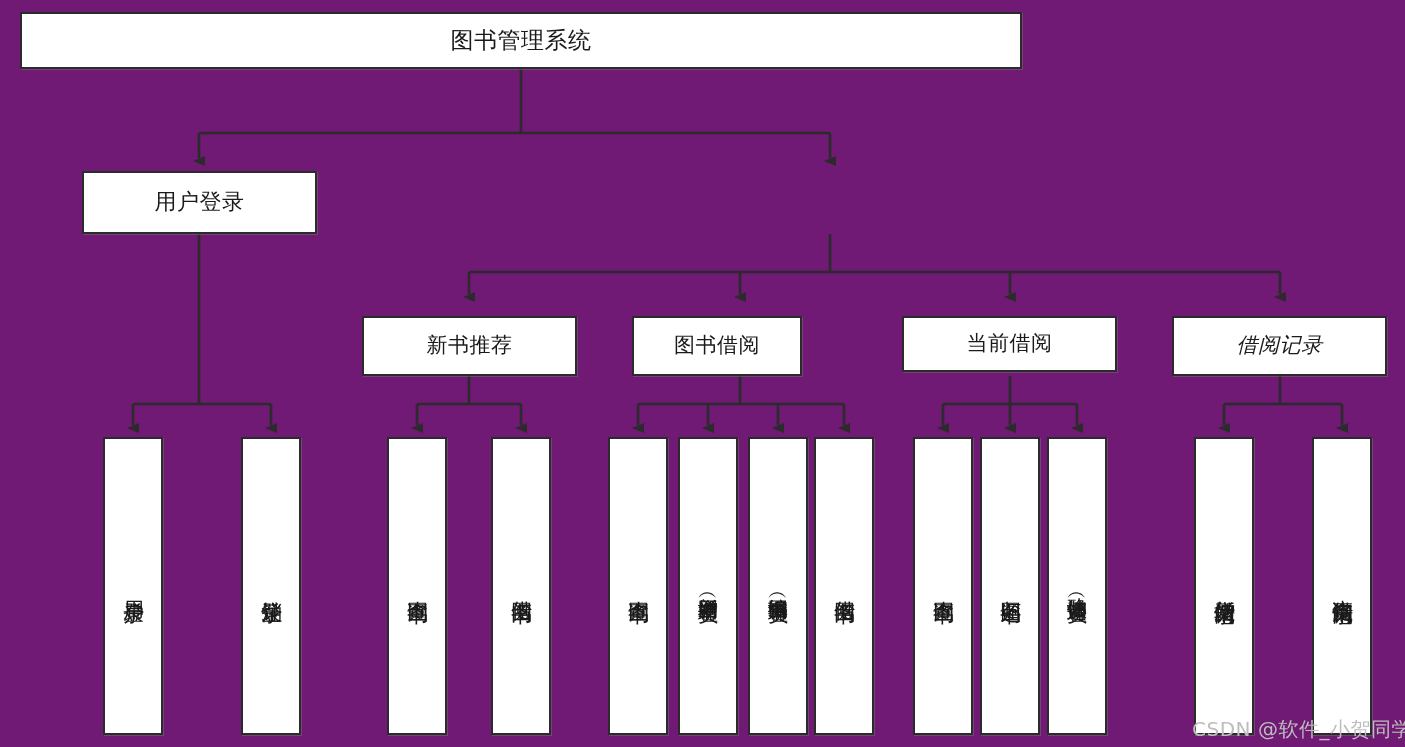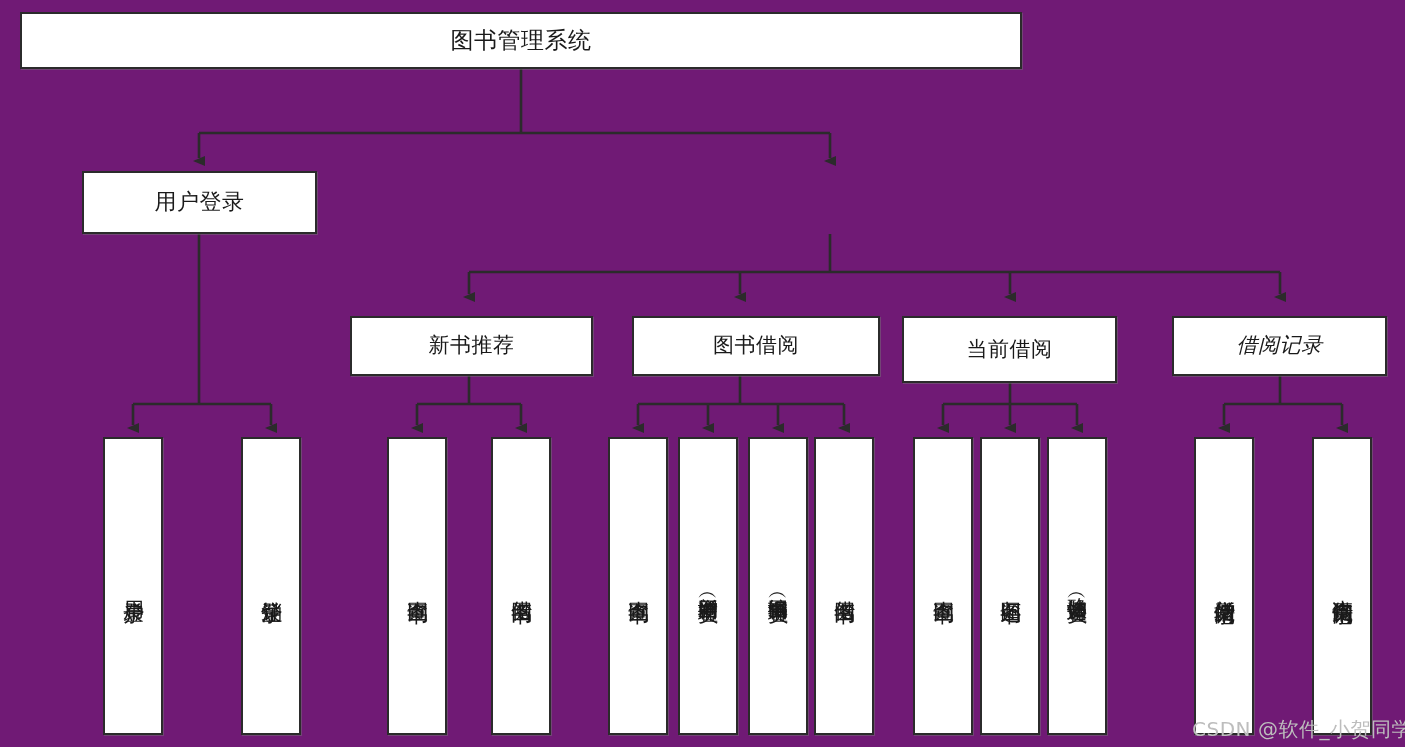--- a/index.html
+++ b/index.html
@@ -127,27 +127,27 @@
   </svg>
 
   <div class="node root" style="left:20px; top:12px; width:1002px; height:57px;">
     <span class="lbl">图书管理系统</span>
   </div>
 
   <div class="node lvl2" style="left:82px; top:171px; width:235px; height:63px;">
     <span class="lbl">用户登录</span>
   </div>
 
-  <div class="node lvl3" style="left:350px; top:316px; width:243px; height:60px;">
+  <div class="node lvl3" style="left:362px; top:316px; width:215px; height:60px;">
     <span class="lbl">新书推荐</span>
   </div>
-  <div class="node lvl3" style="left:632px; top:316px; width:248px; height:60px;">
+  <div class="node lvl3" style="left:632px; top:316px; width:170px; height:60px;">
     <span class="lbl">图书借阅</span>
   </div>
-  <div class="node lvl3" style="left:902px; top:316px; width:215px; height:67px;justify-content:center;">
+  <div class="node lvl3" style="left:902px; top:316px; width:215px; height:56px;justify-content:center;">
     <span class="lbl">当前借阅</span>
   </div>
   <div class="node lvl3" style="left:1172px; top:316px; width:215px; height:60px;font-style:italic;">
     <span class="lbl">借阅记录</span>
   </div>
 
   <div class="node leaf" style="left:103px; top:437px; width:60px; height:298px;">
     <span class="lbl">用户登录</span>
   </div>
   <div class="node leaf" style="left:241px; top:437px; width:60px; height:298px;">

